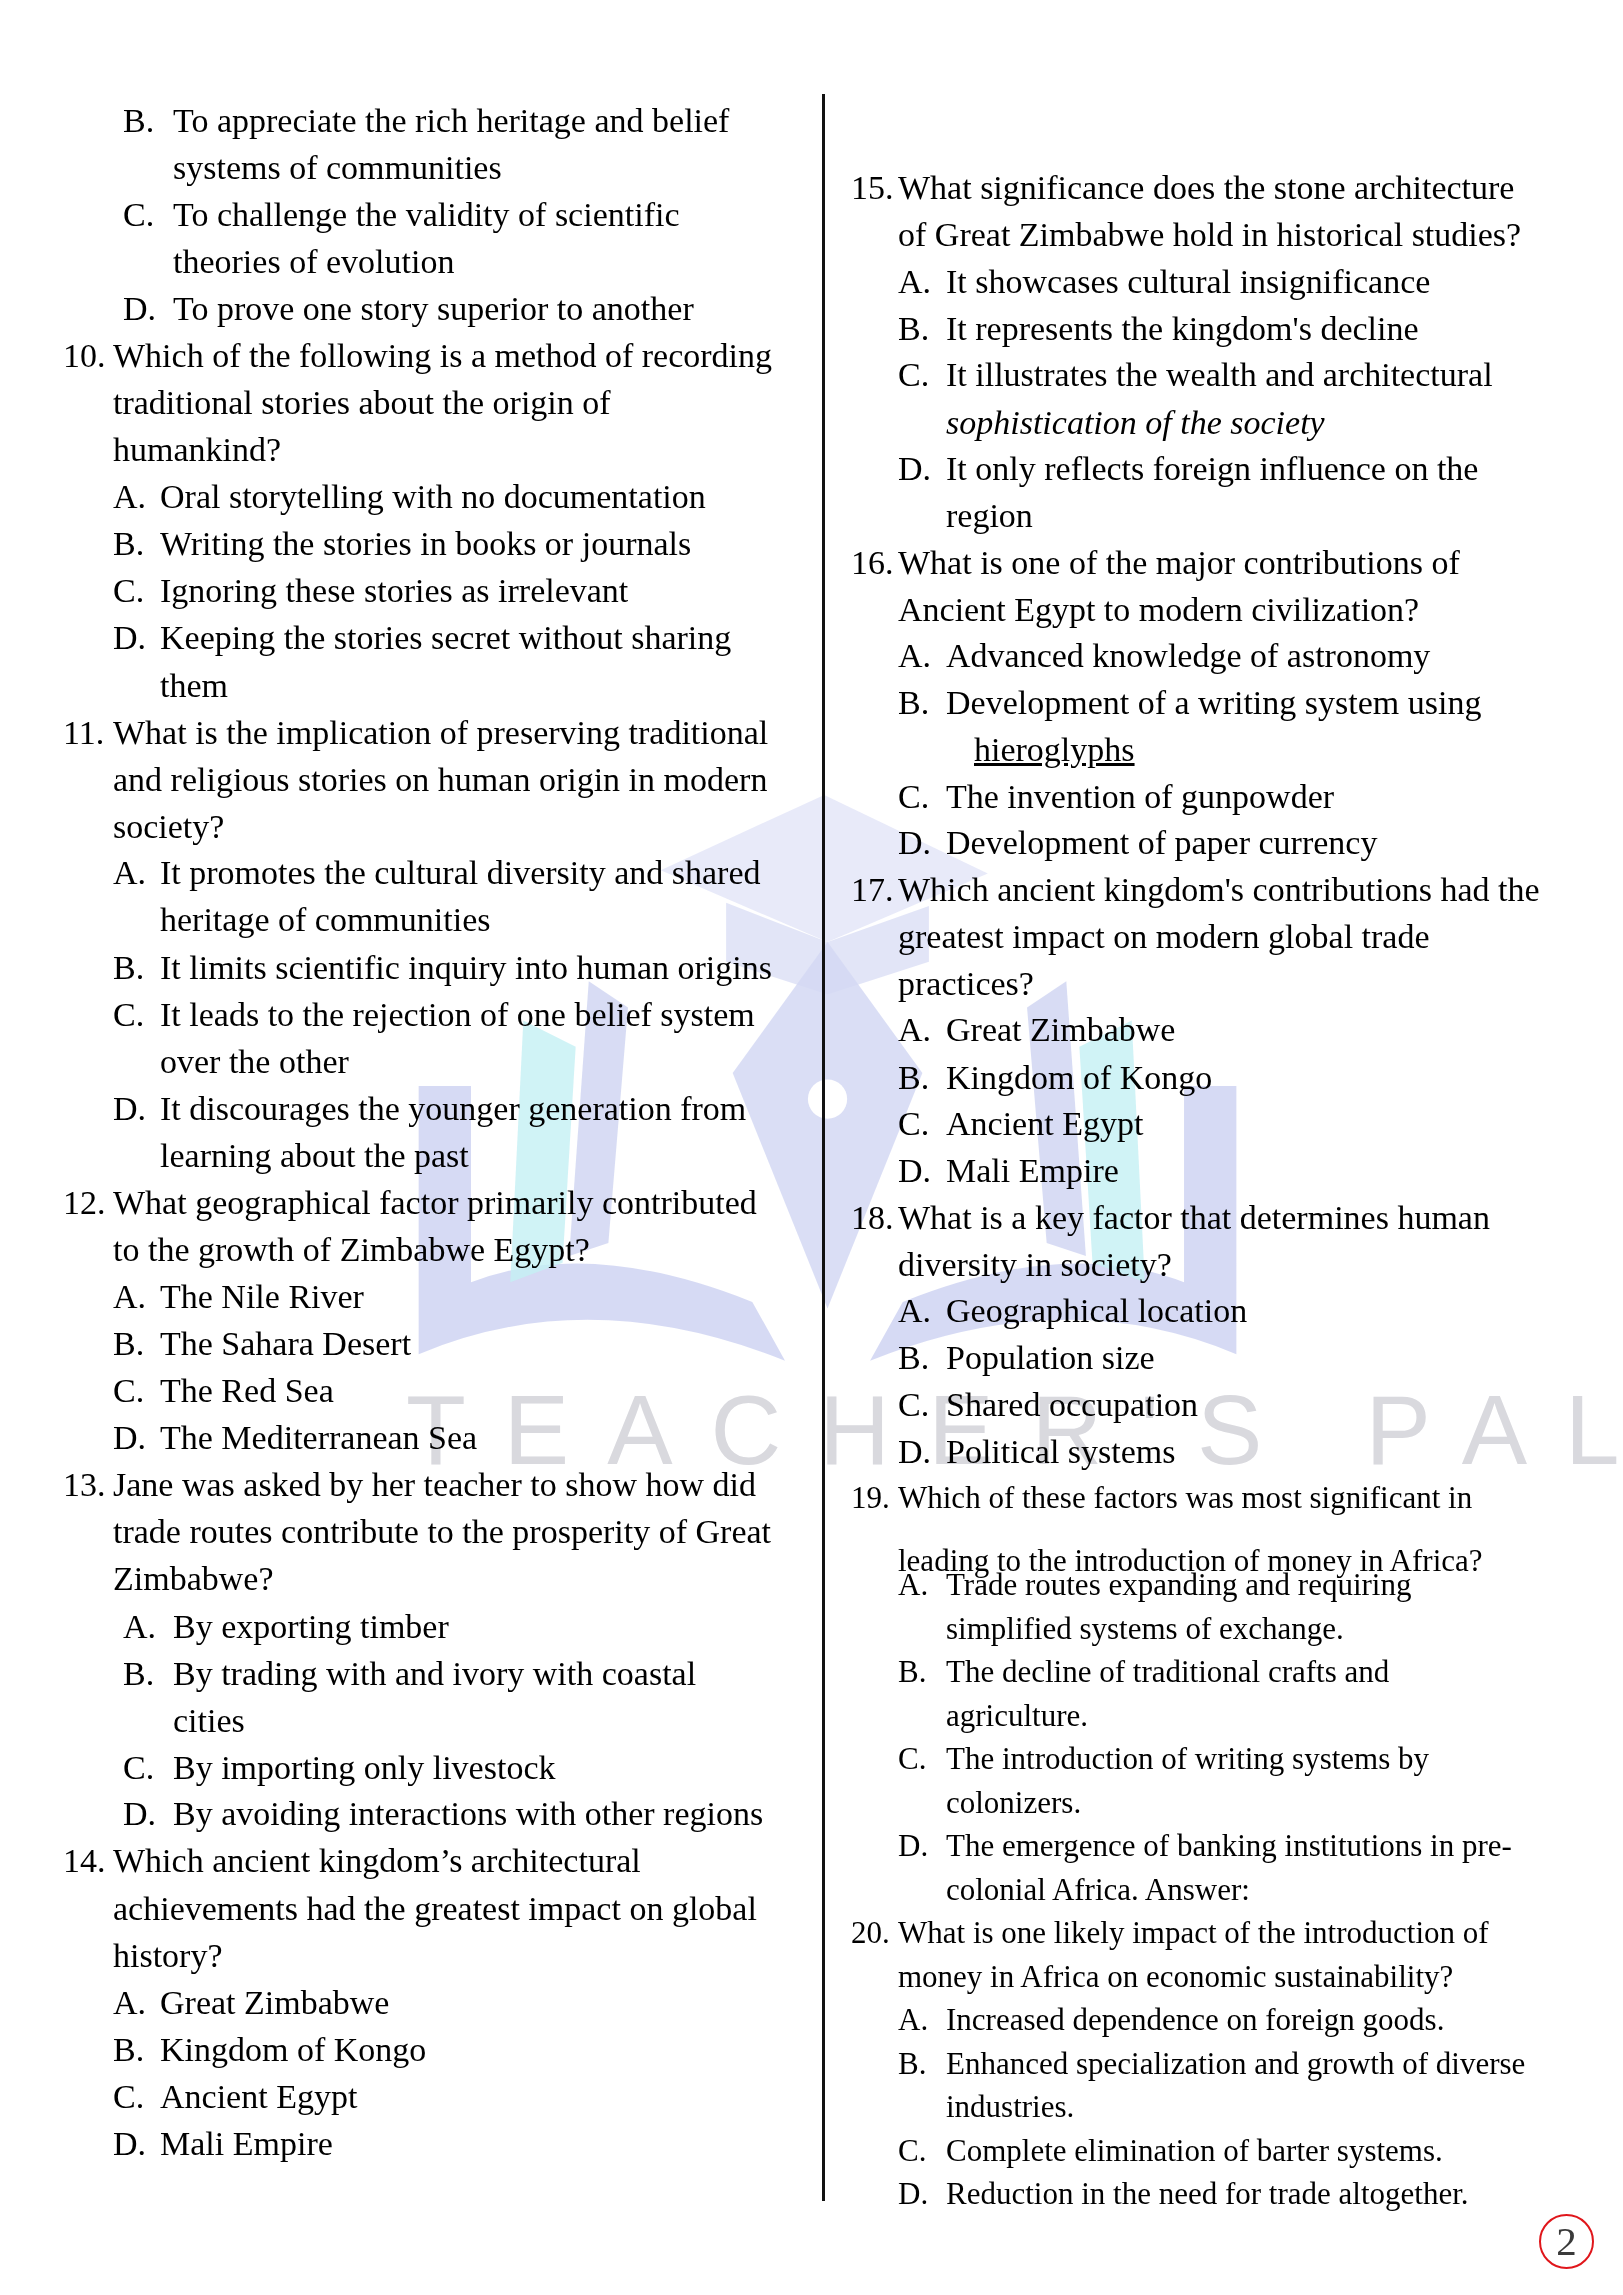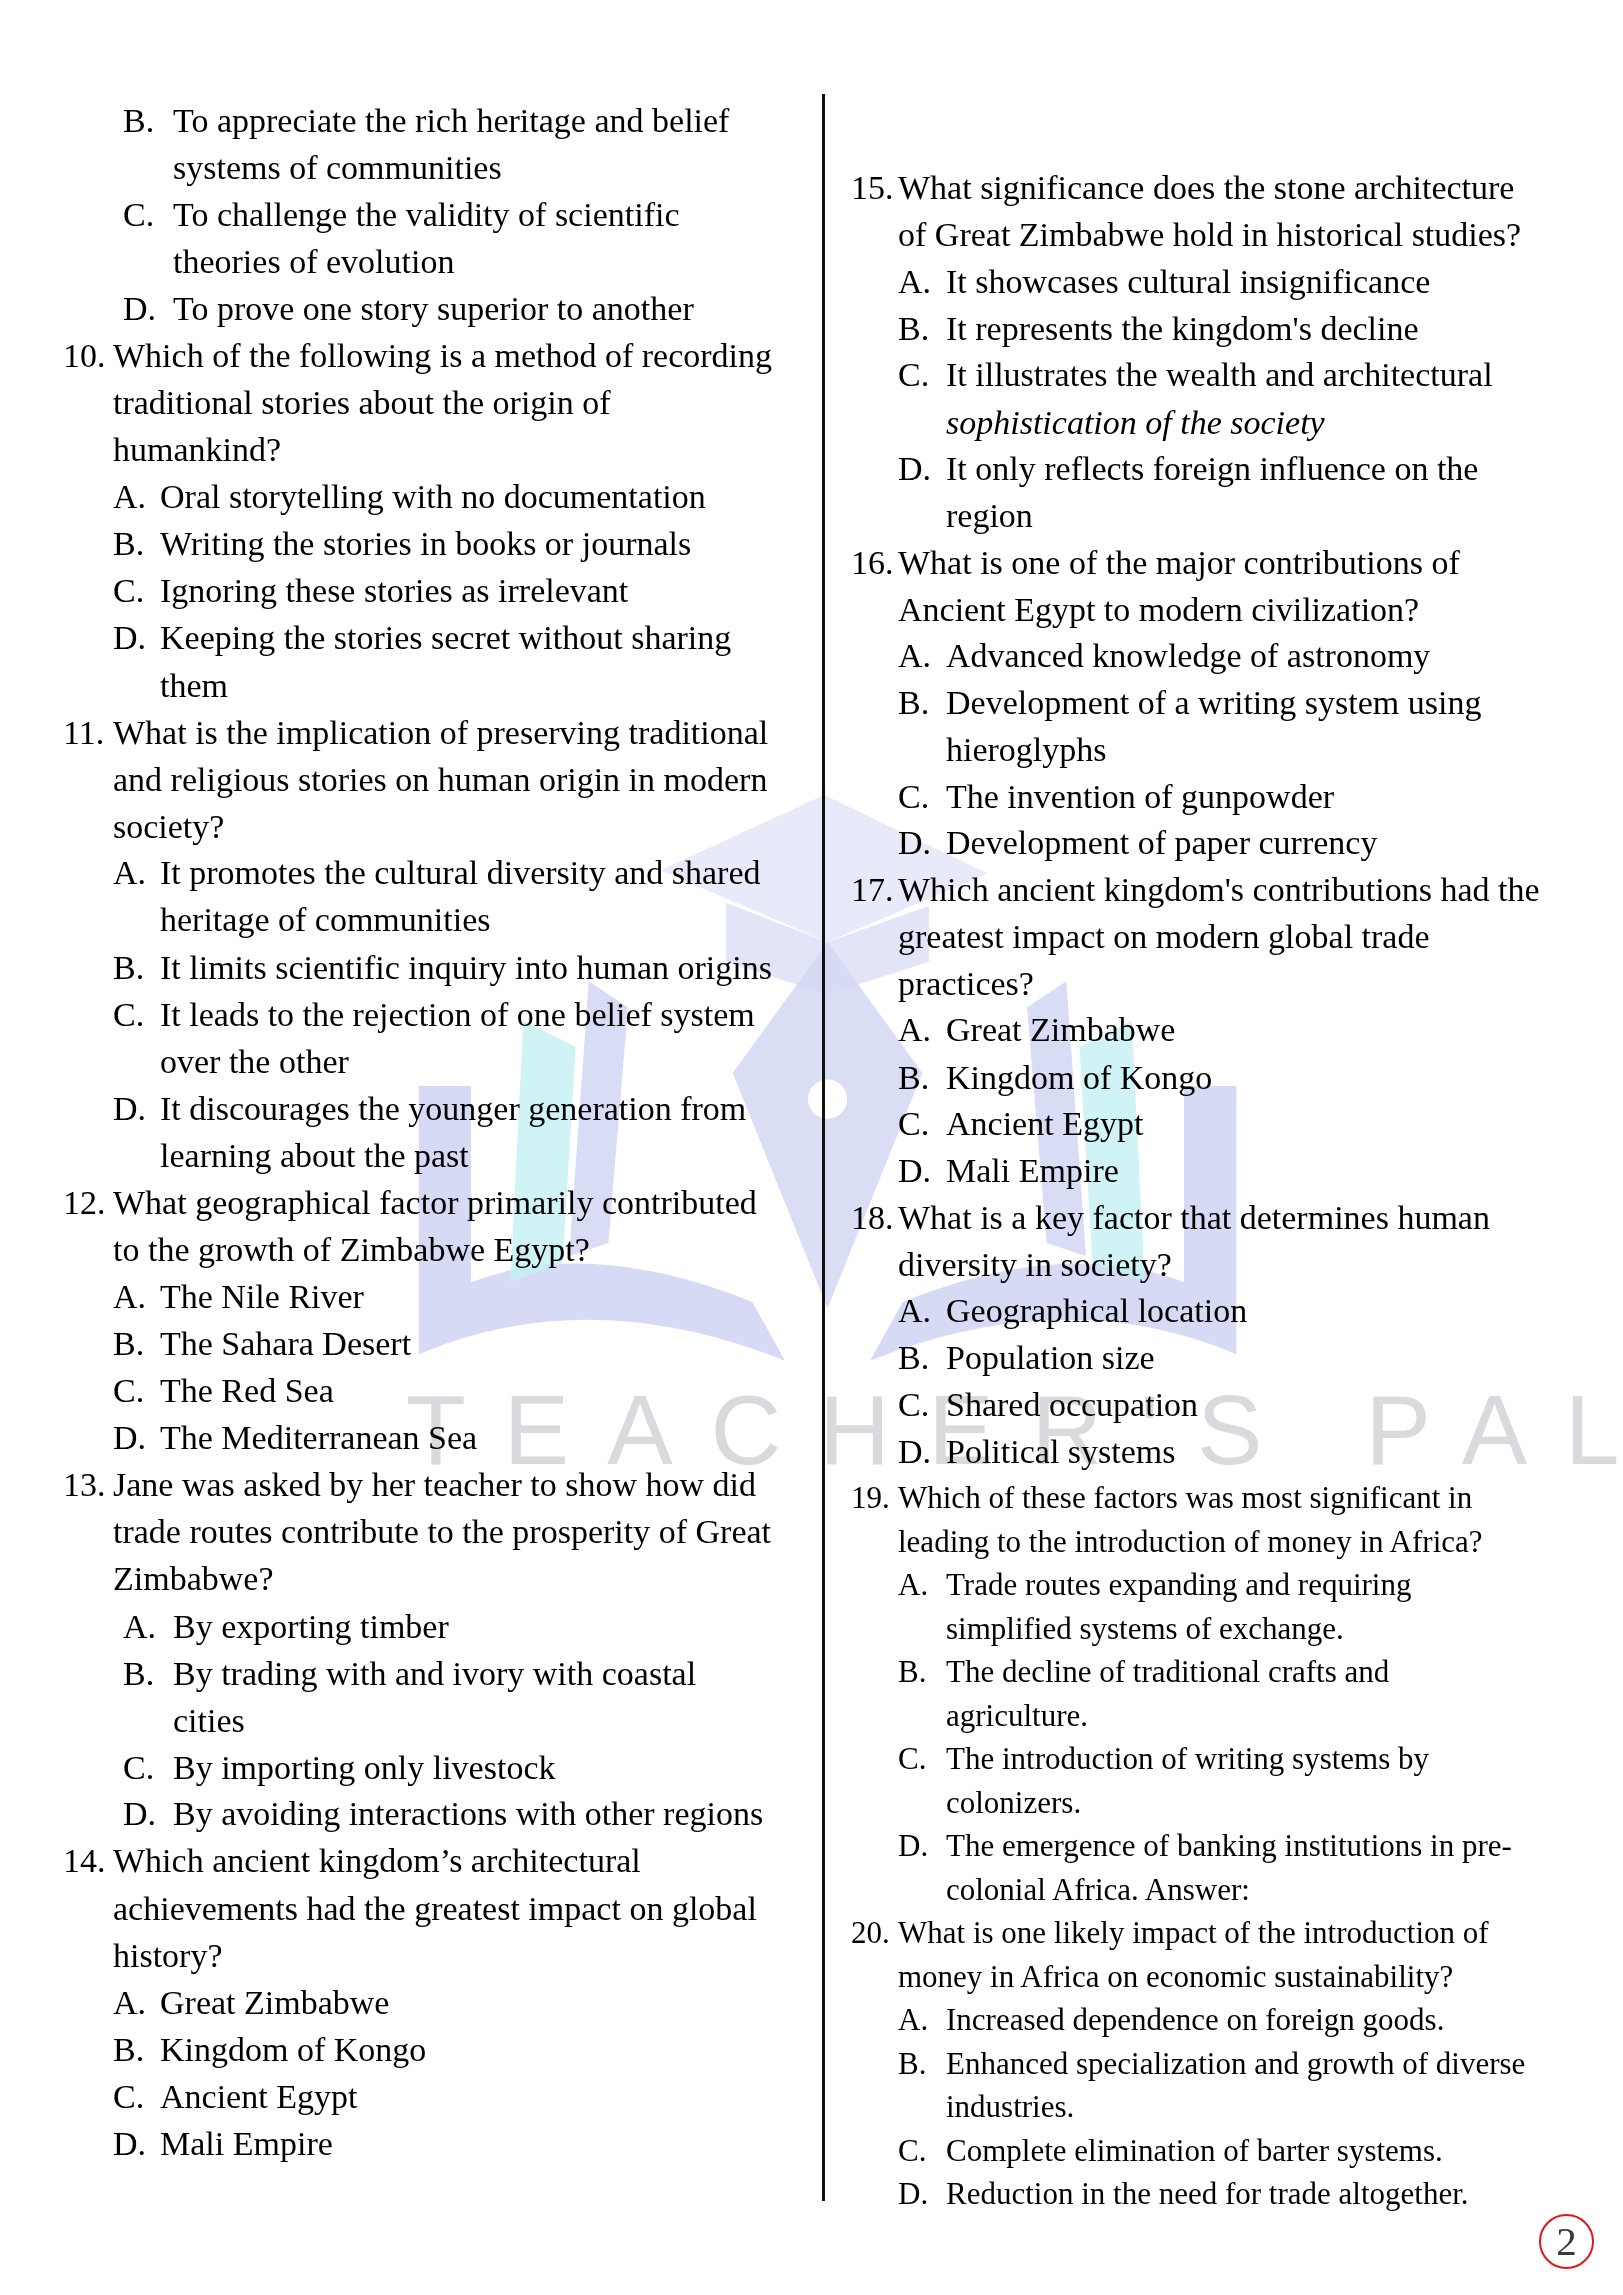--- a/index.html
+++ b/index.html
@@ -240,21 +240,21 @@
       </div>
       <div class="ln" style="top: 632px; left: 0px;">
         <span style="position: absolute; left: 898px;">A.</span>
         <span style="position: absolute; left: 946px;">Advanced knowledge of astronomy</span>
       </div>
       <div class="ln" style="top: 679px; left: 0px;">
         <span style="position: absolute; left: 898px;">B.</span>
         <span style="position: absolute; left: 946px;">Development of a writing system using</span>
       </div>
       <div class="ln" style="top: 726px; left: 0px;">
-        <span style="position: absolute; left: 946px;">hieroglyphs</span>
+        <span style="position: absolute; left: 974px; text-decoration: underline;">hieroglyphs</span>
       </div>
       <div class="ln" style="top: 773px; left: 0px;">
         <span style="position: absolute; left: 898px;">C.</span>
         <span style="position: absolute; left: 946px;">The invention of gunpowder</span>
       </div>
       <div class="ln" style="top: 819px; left: 0px;">
         <span style="position: absolute; left: 898px;">D.</span>
         <span style="position: absolute; left: 946px;">Development of paper currency</span>
       </div>
       <div class="ln" style="top: 866px; left: 0px;">
@@ -304,21 +304,21 @@
       </div>
       <div class="ln" style="top: 1428px; left: 0px;">
         <span style="position: absolute; left: 898px;">D.</span>
         <span style="position: absolute; left: 946px;">Political systems</span>
       </div>
       <div class="ln sm" style="top: 1476px; left: 0px;">
         <span style="position: absolute; left: 851px;">19.</span>
         <span style="position: absolute; left: 898px;">Which of these factors was most significant in</span>
       </div>
       <div class="ln sm" style="top: 1520px; left: 0px;">
-        <span style="position: absolute; left: 898px;">leading to the introduction of money in Africa?</span>
+        <span style="position: absolute; left: 898px; margin-top: 19px;">leading to the introduction of money in Africa?</span>
       </div>
       <div class="ln sm" style="top: 1563px; left: 0px;">
         <span style="position: absolute; left: 898px;">A.</span>
         <span style="position: absolute; left: 946px;">Trade routes expanding and requiring</span>
       </div>
       <div class="ln sm" style="top: 1607px; left: 0px;">
         <span style="position: absolute; left: 946px;">simplified systems of exchange.</span>
       </div>
       <div class="ln sm" style="top: 1650px; left: 0px;">
         <span style="position: absolute; left: 898px;">B.</span>

